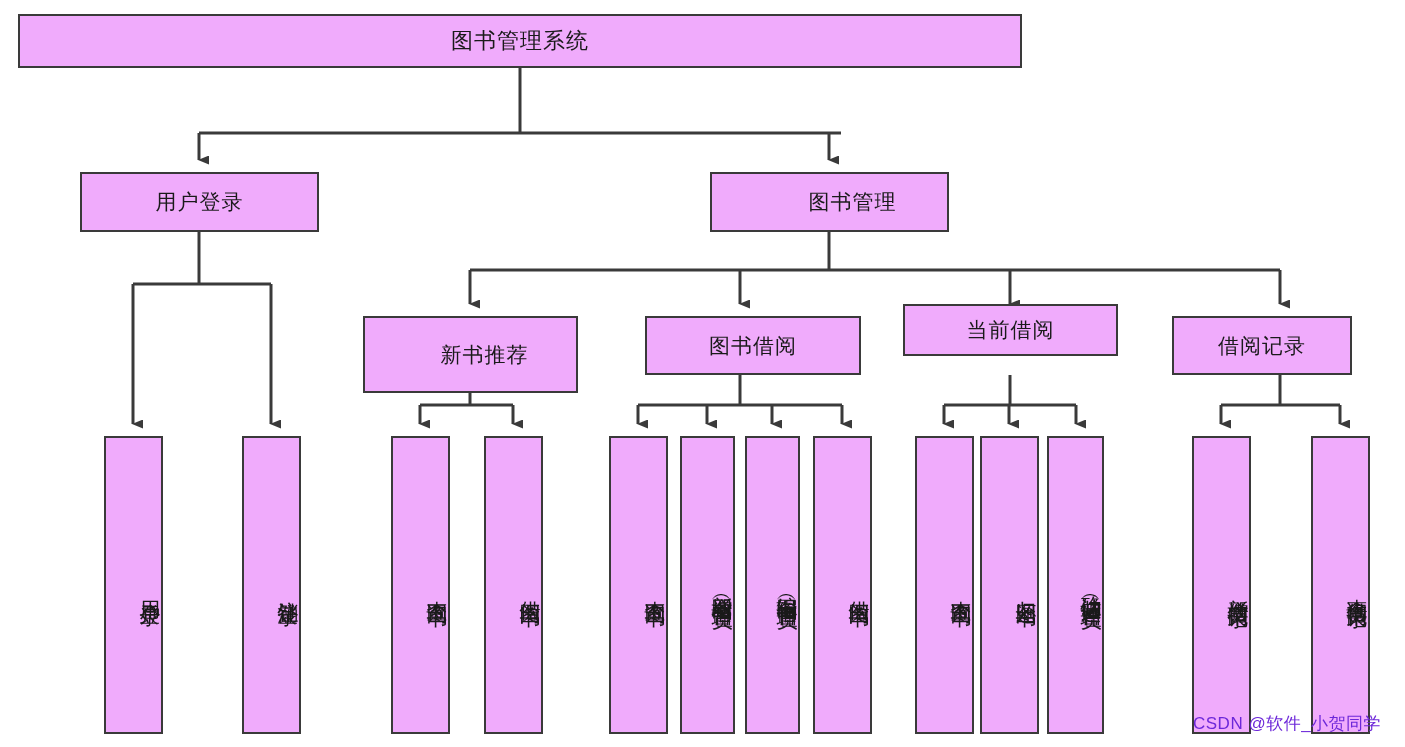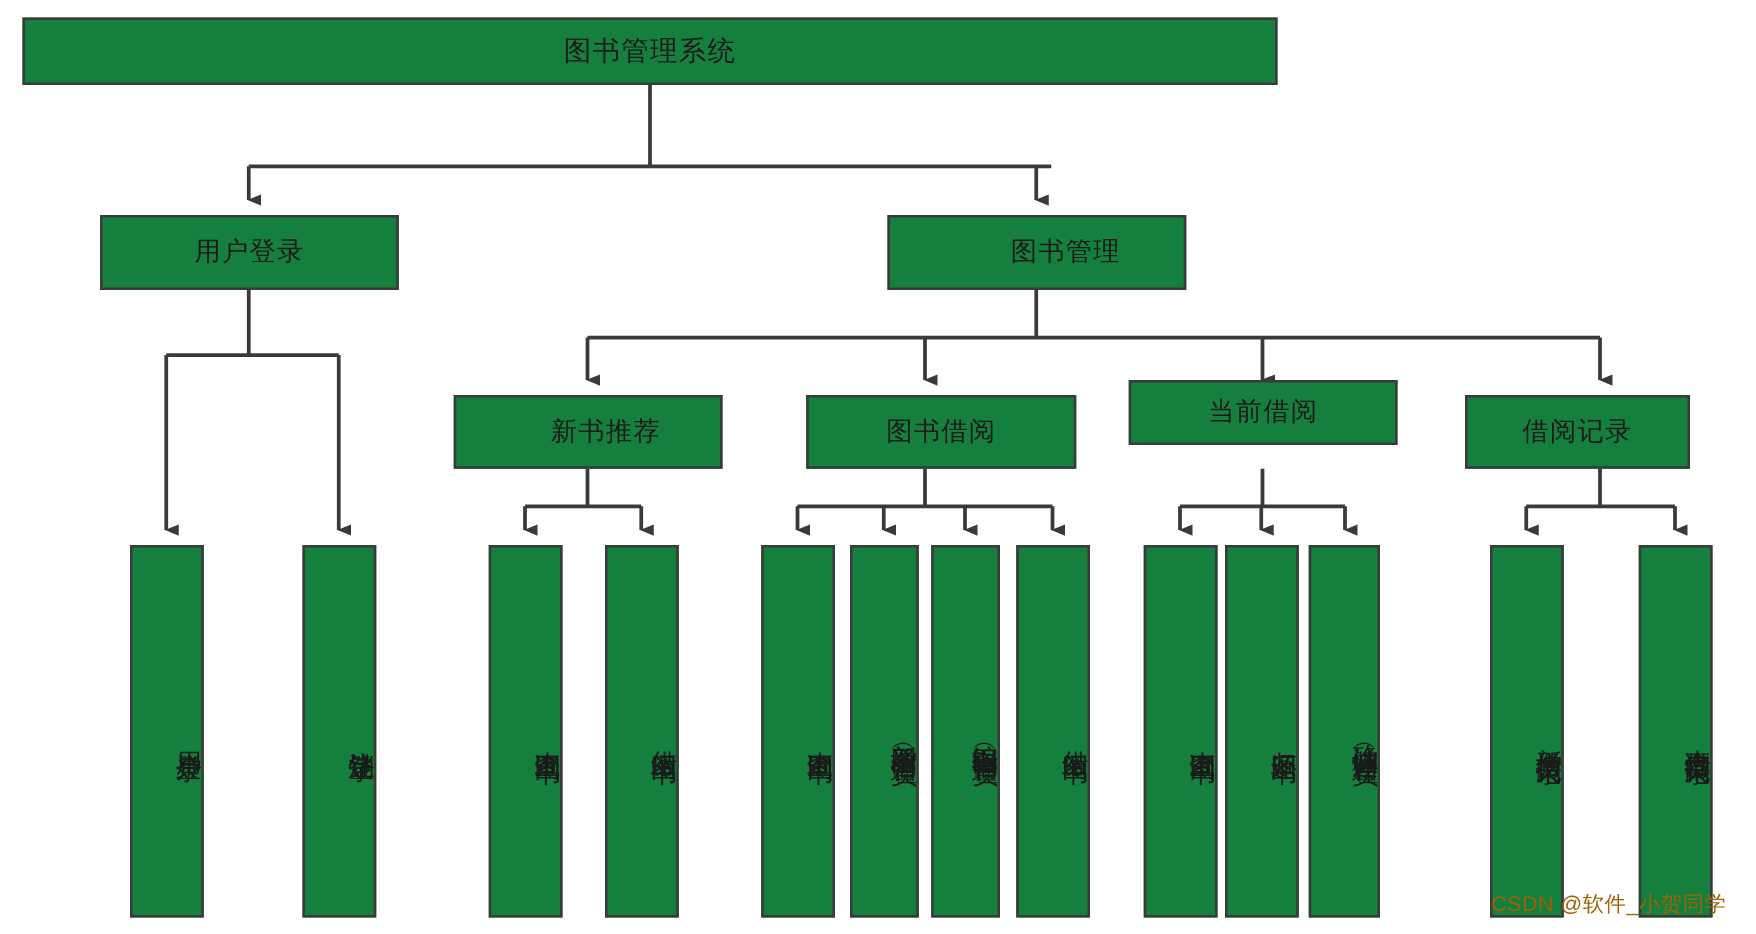--- a/index.html
+++ b/index.html
@@ -19,21 +19,21 @@
     position: absolute;
     left: 0;
     top: 0;
     width: 1405px;
     height: 747px;
     pointer-events: none;
   }
   .node {
     position: absolute;
     box-sizing: border-box;
-    background: #15803d;
+    background: #f0abfc;
     border: 2px solid #3a3a3a;
     display: flex;
     align-items: center;
     justify-content: center;
     color: #1a1a1a;
     text-align: right;
     z-index: 2;
   }
   .node.horiz {
     font-size: 21px;
@@ -56,21 +56,21 @@
   .node.vert .vtext {
     writing-mode: vertical-rl;
     text-orientation: upright;
     display: block;
   }
   .watermark {
     position: absolute;
     left: 1193px;
     top: 712px;
     font-size: 17px;
-    color: #a16207;
+    color: #6d28d9;
     letter-spacing: 0.5px;
     z-index: 5;
     white-space: nowrap;
   }
 </style>
 </head>
 <body>
 
 <div id="canvas">
 
@@ -129,21 +129,21 @@
   </div>
 
   <div class="node horiz" style="left:80px; top:172px; width:239px; height:60px;">
     <span>用户登录</span>
   </div>
 
   <div class="node horiz" style="left:710px; top:172px; width:239px; height:60px;padding-left:46px;">
     <span>图书管理</span>
   </div>
 
-  <div class="node horiz" style="left:363px; top:316px; width:215px; height:59px;padding-left:28px;">
+  <div class="node horiz" style="left:363px; top:316px; width:215px; height:77px;padding-left:28px;">
     <span>新书推荐</span>
   </div>
 
   <div class="node horiz" style="left:632px; top:316px; width:216px; height:59px;margin-left:13px;">
     <span>图书借阅</span>
   </div>
 
   <div class="node horiz" style="left:903px; top:304px; width:215px; height:52px;">
     <span>当前借阅</span>
   </div>

